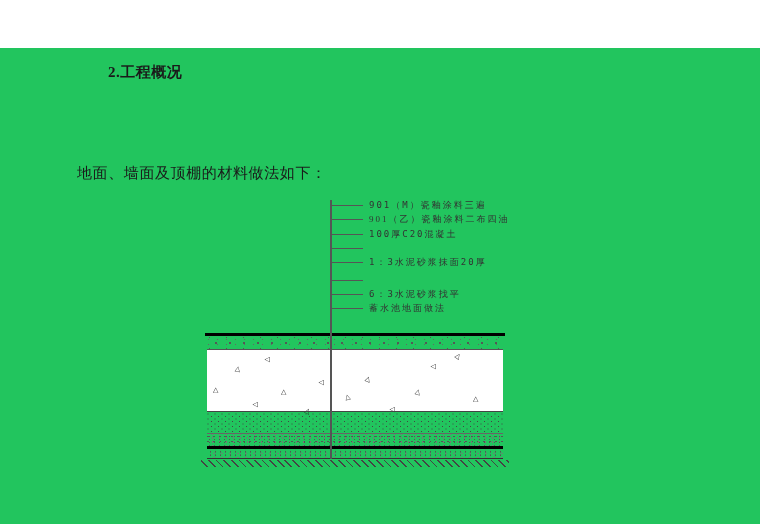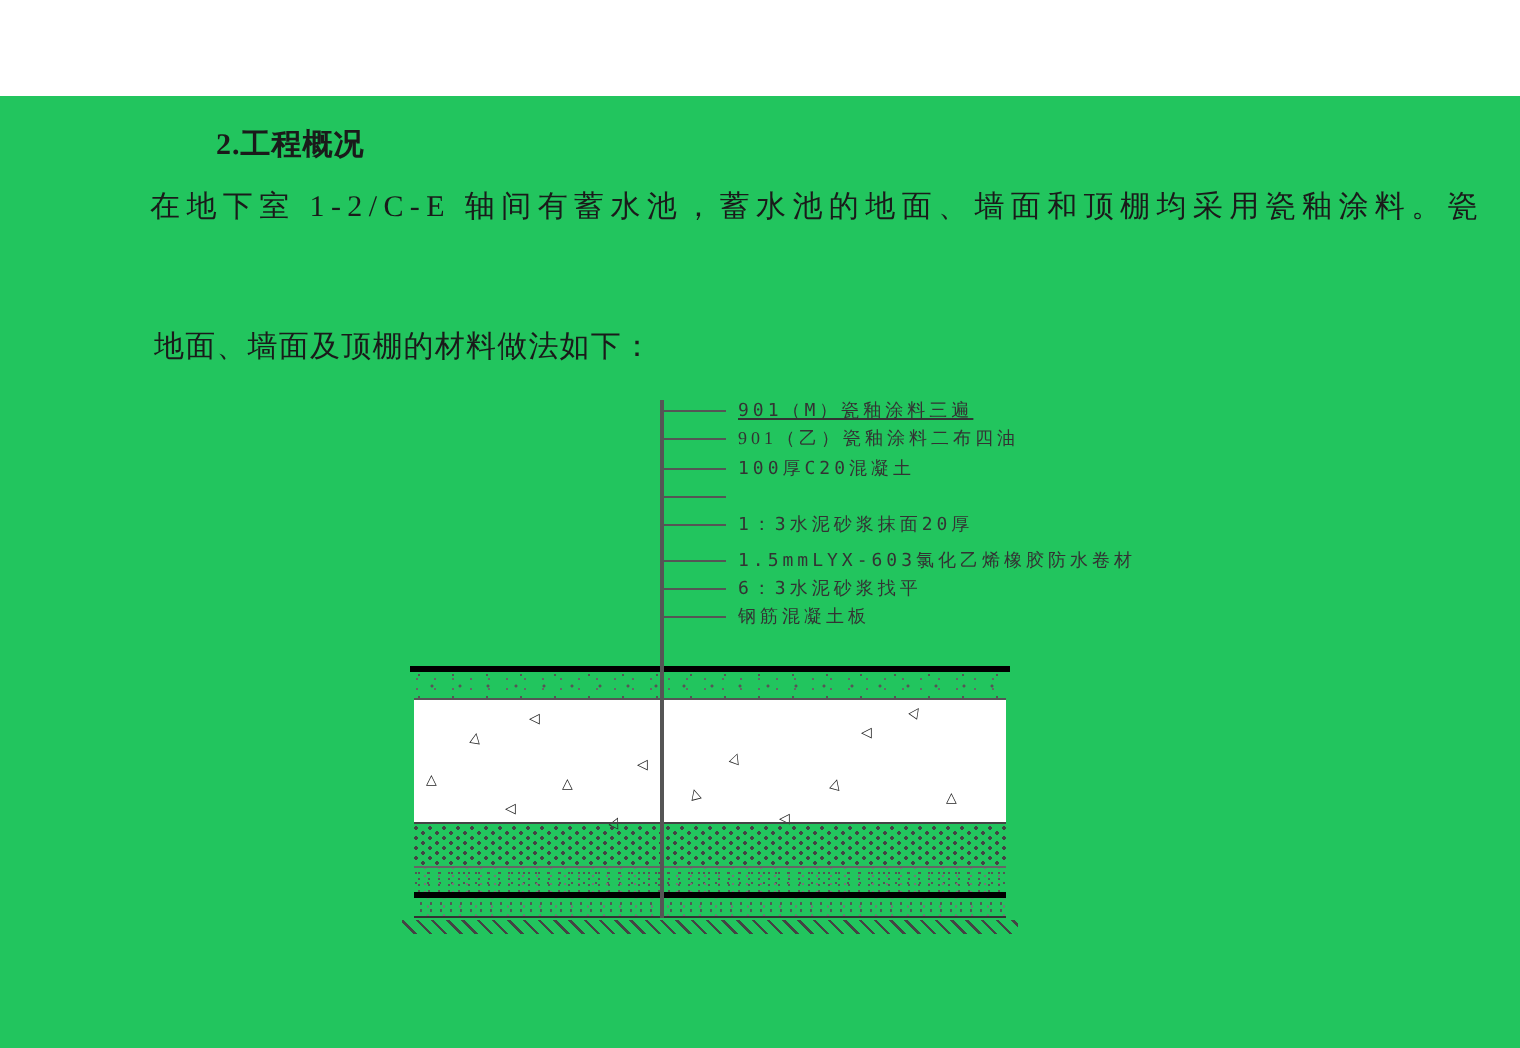--- a/index.html
+++ b/index.html
@@ -97,21 +97,20 @@
     border-bottom:1.6px solid #000;padding:0 2px 3px 4px;
   }
 </style>
 </head>
 <body>
 
 <div id="page">
 
   <div class="doc-heading">2.工程概况</div>
 
-  <div class="body-line" id="line1">在地下室 1-2/C-E 轴间有蓄水池，蓄水池的地面、墙面和顶棚均采用瓷釉涂料。瓷</div>
 
 
   <div class="body-line" id="line3">地面、墙面及顶棚的材料做法如下：</div>
 
   <div id="diagram">
     <div class="spine"></div>
 
     <div class="band line-heavy" id="surface-line"></div>
     <div class="band" id="stipple-top"></div>
     <div class="band line-thin" id="thin1"></div>
@@ -134,29 +133,28 @@
     <div class="band line-thin" id="thin2"></div>
     <div class="band" id="dotgrid-band"></div>
     <div class="band line-thin" id="thin3"></div>
     <div class="band" id="speckle-a"></div>
     <div class="band line-heavy" id="heavy2"></div>
     <div class="band" id="speckle-b"></div>
     <div class="band line-thin" id="thin4"></div>
     <div class="band" id="hatch-band"></div>
 
   <div class="leader" style="top: 157px;"></div>
-      <div class="layer-label" style="top: 151px; text-decoration: underline;">901（M）瓷釉涂料三遍</div>
+      <div class="layer-label" style="top: 151px;">901（M）瓷釉涂料三遍</div>
       <div class="leader" style="top: 171px;"></div>
       <div class="layer-label" style="top: 165px; font-family: Liberation Serif, serif;">901（乙）瓷釉涂料二布四油</div>
       <div class="leader" style="top: 186px;"></div>
       <div class="layer-label" style="top: 180px;">100厚C20混凝土</div>
       <div class="leader" style="top: 200px;"></div>
       <div class="leader" style="top: 214px;"></div>
       <div class="layer-label" style="top: 208px;">1：3水泥砂浆抹面20厚</div>
       <div class="leader" style="top: 232px;"></div>
-      <div class="layer-label" style="top: 226px;">1.5mmLYX-603氯化乙烯橡胶防水卷材</div>
       <div class="leader" style="top: 246px;"></div>
       <div class="layer-label" style="top: 240px;">6：3水泥砂浆找平</div>
       <div class="leader" style="top: 260px;"></div>
-      <div class="layer-label" style="top: 254px;">钢筋混凝土板</div>
+      <div class="layer-label" style="top: 254px;">蓄水池地面做法</div>
     </div>
 
 </div>
 
 </body></html>

